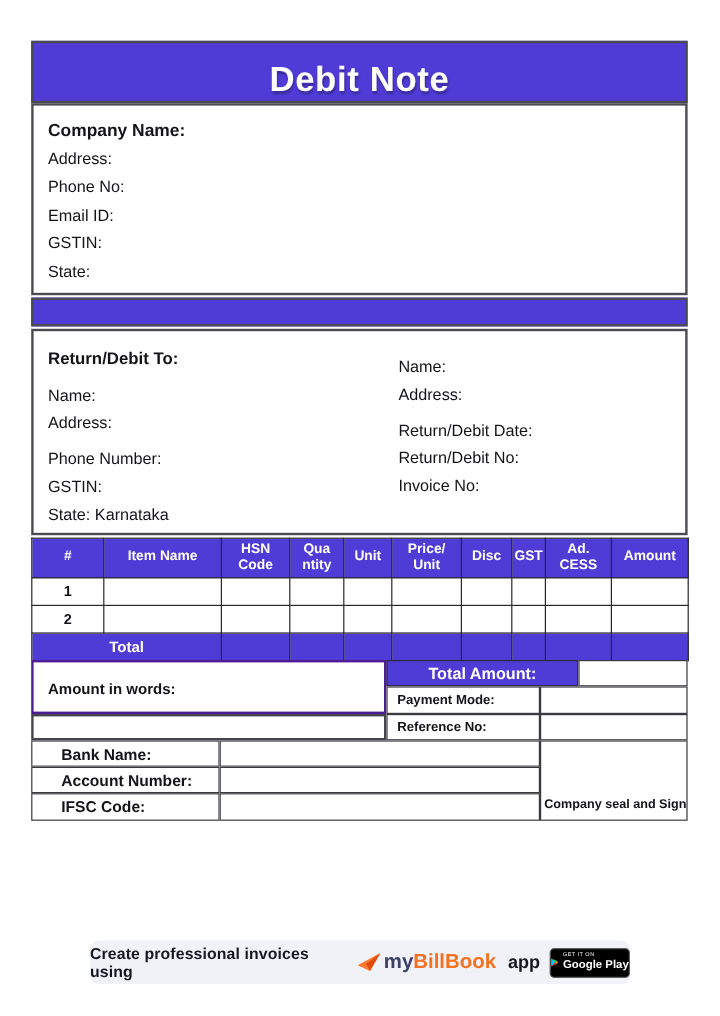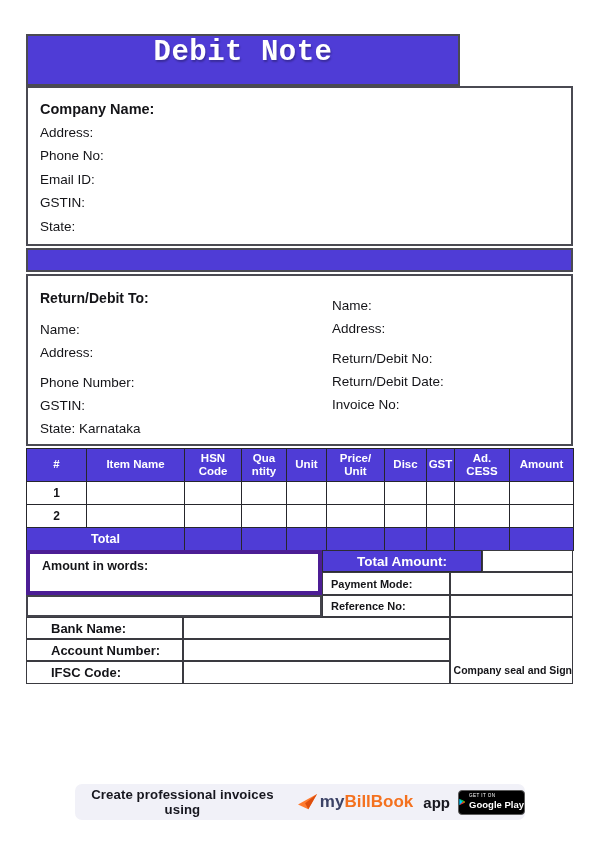--- a/index.html
+++ b/index.html
@@ -2,23 +2,23 @@
 <html><head>
 <meta charset="utf-8">
 <style>
   * { margin:0; padding:0; box-sizing:border-box; }
   body { background:#ffffff; width:600px; font-family:"Liberation Sans", sans-serif; color:#141418; }
   .page { position:relative; width:600px; height:847px; background:#fff; overflow:hidden; }
   .sheet { position:absolute; left:26px; top:34px; width:547px; height:651px; }
 
   
   .title-bar{
-    position:absolute; left:0; top:0; width:434px; height:52px;
+    position:absolute; left:0; top:0; width:547px; height:52px;
     background:var(--accent); border:2px solid #4a4a52;
-    display:flex; align-items:flex-start; justify-content:center;font-family:Liberation Mono, monospace;
+    display:flex; align-items:flex-end; justify-content:center;
   }
   .title-bar span{
     color:#fff; font-size:29px; font-weight:700; letter-spacing:.5px;
     text-shadow:1px 2px 2px rgba(0,0,0,.28);
   }
 
   
   .company-box{
     position:absolute; left:0; top:52px; width:547px; height:160px;
     background:#fff; border:2px solid #4a4a52; padding:9px 0 0 12px;
@@ -60,21 +60,21 @@
   table.items tr.total td.total-label{ color:#fff; font-weight:700; font-size:12.5px; }
 
   
   .bottom-grid{
     position:absolute; left:0; top:516px; width:547px; height:134px;
     display:grid;
     grid-template-columns:157px 139px 128px 32px 1fr;
     grid-template-rows:22px 23px 22px 22px 22px 1fr;
   }
   .bg-cell{ border:1px solid #3a3a40; background:#fff; }
-  .cell-words{ grid-column:1/4; grid-row:1/3; border:4px solid #4c1d95; padding:5px 0 0 12px; font-size:12.5px; font-weight:700; }
+  .cell-words{ grid-column:1/4; grid-row:1/3; border:2px solid #4c1d95; padding:15px 0 0 12px; font-size:12.5px; font-weight:700; }
   .cell-words-empty{ grid-column:1/4; grid-row:3/4; border:2px solid #44444c; }
   .cell-words, .cell-words-empty { grid-column:1/3; }
   .cell-total-amt{
     grid-column:3/5; grid-row:1/2; background:var(--accent); border:1.5px solid #2c2c33;
     color:#fff; font-weight:700; font-size:13.5px; display:flex; align-items:center; justify-content:center;
   }
   .cell-total-val{ grid-column:5/6; grid-row:1/2; }
   .cell-pay-label{ grid-column:3/4; grid-row:2/3; }
   .cell-pay-val{ grid-column:4/6; grid-row:2/3; }
   .cell-ref-label{ grid-column:3/4; grid-row:3/4; }
@@ -88,21 +88,21 @@
     position:absolute; left:0; right:0; bottom:7px; text-align:right;
     font-size:10.5px; font-weight:600;
   }
 
   
   .footer-bar{
     position:absolute; left:75px; top:784px; width:450px; height:36px;
     background:#f1f1f8; border-radius:7px;
     display:flex; align-items:center; justify-content:center; gap:8px;
   }
-  .footer-text{ font-size:13.2px; font-weight:700; color:#17171f; letter-spacing:.1px;text-align:center; }
+  .footer-text{ font-size:13.2px; font-weight:700; color:#17171f; letter-spacing:.1px; }
   .brand{ display:flex; align-items:center; gap:3px; }
   .brand-my{ font-size:17px; font-weight:800; color:#3b4266; }
   .brand-billbook{ font-size:17px; font-weight:800; color:#f4711f; }
   .app-word{ font-size:15px; font-weight:700; color:#17171f; margin-left:2px; }
   .gp-badge{
     width:67px; height:25px; background:#000; border:1px solid #5c5c5c; border-radius:4px;
     display:flex; align-items:center; justify-content:center; gap:4px; cursor:pointer;
   }
   .gp-texts{ display:flex; flex-direction:column; line-height:1; }
   .gp-small{ font-size:4.6px; color:#fff; letter-spacing:.4px; font-weight:500; }
@@ -141,22 +141,22 @@
           <div class="line">GSTIN:</div>
           <div class="line">State: Karnataka</div>
         </div>
       </div>
       <div class="party right">
         <div class="grp1">
           <div class="line">Name:</div>
           <div class="line">Address:</div>
         </div>
         <div class="grp2">
+          <div class="line">Return/Debit Date:</div>
           <div class="line">Return/Debit No:</div>
-          <div class="line">Return/Debit Date:</div>
           <div class="line">Invoice No:</div>
         </div>
       </div>
     </div>
 
     <table class="items">
       <colgroup>
         <col style="width:60px">
           <col style="width:98px">
           <col style="width:57px">

